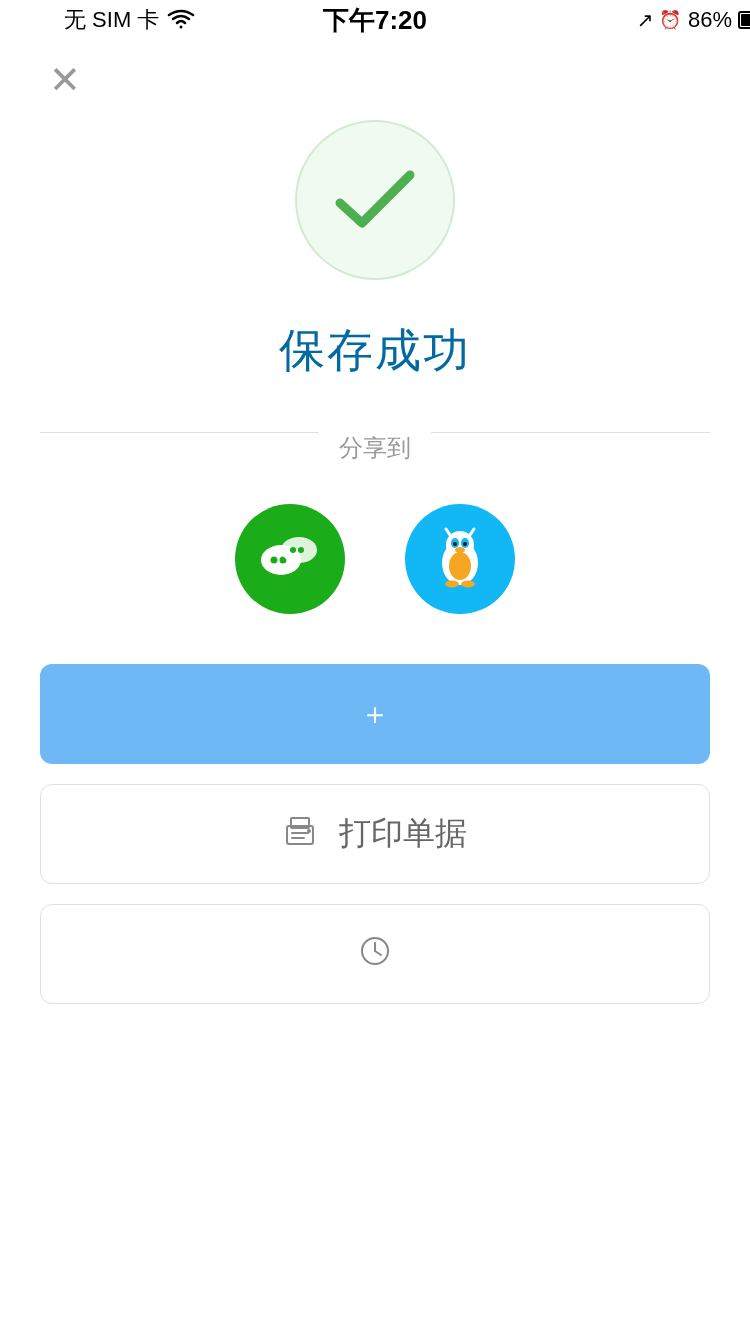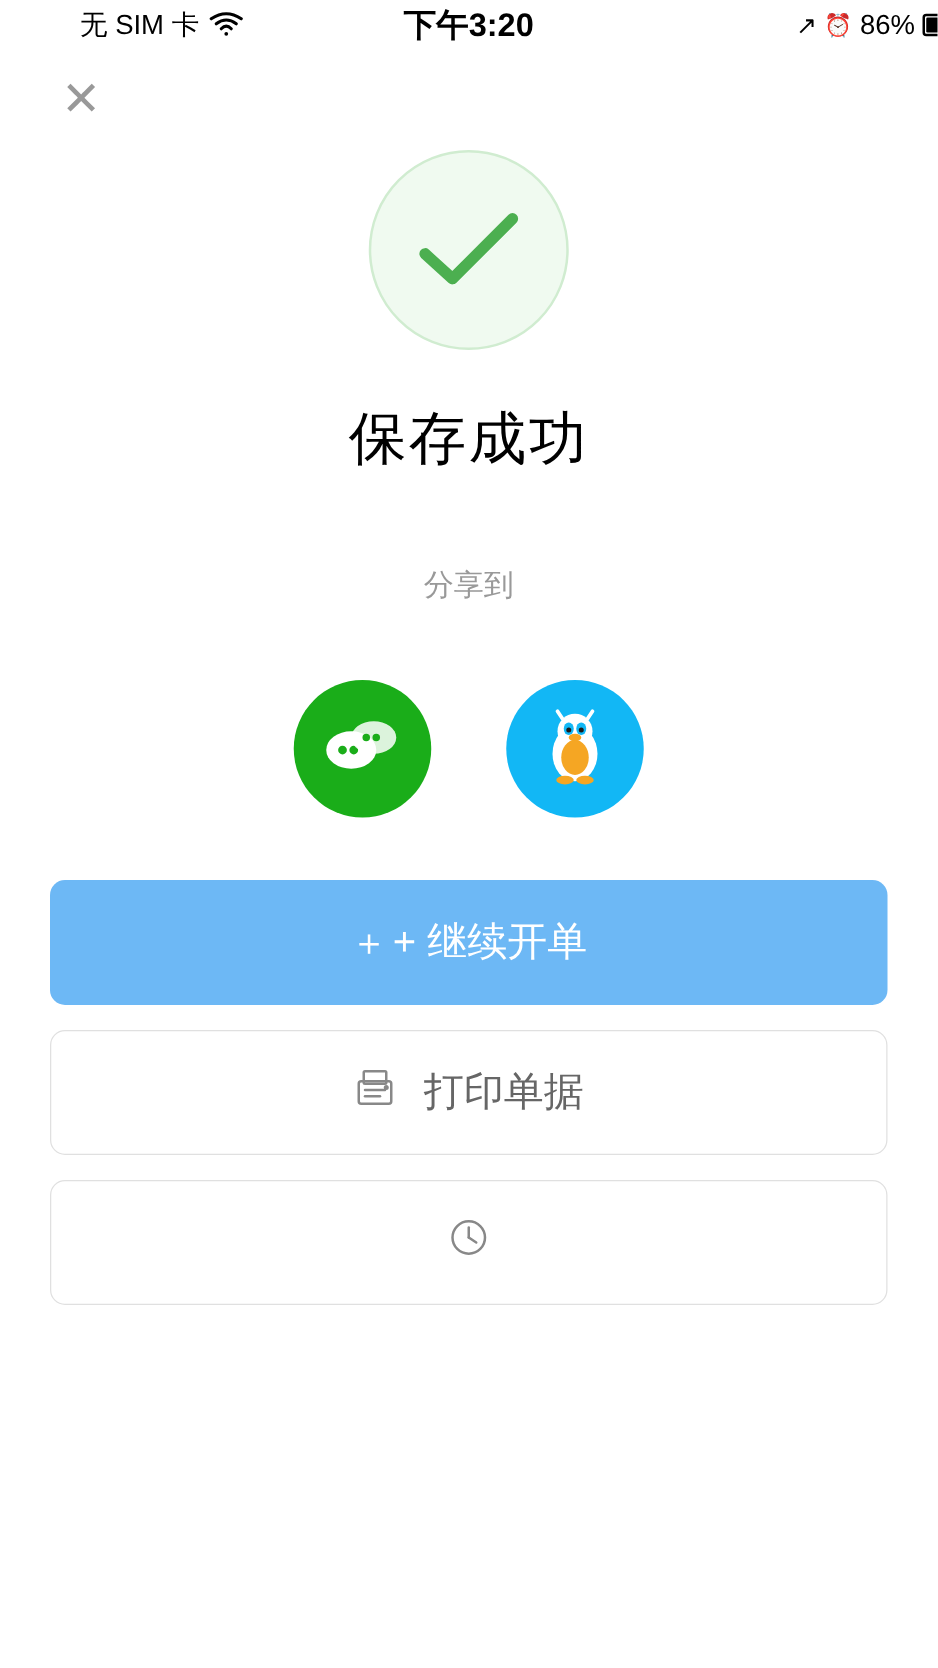--- a/index.html
+++ b/index.html
@@ -122,39 +122,37 @@
       border: 2px solid #d0ecd0;
       display: flex;
       align-items: center;
       justify-content: center;
       margin-bottom: 40px;
     }
 
     
     .success-title {
       font-size: 46px;
-      color: #000000;
+      color: #0369a1;
       font-weight: 500;
       margin-bottom: 50px;
       letter-spacing: 2px;
     }
 
     
     .share-section {
       width: 100%;
       padding: 0 40px;
       margin-bottom: 50px;
     }
 
     .share-divider {
       display: flex;
-      align-items: center;
       gap: 20px;
       margin-bottom: 40px;
-      flex-direction: column;
     }
 
     .divider-line {
       flex: 1;
       height: 1px;
       background: #e0e0e0;
     }
 
     .share-label {
       font-size: 24px;
@@ -253,21 +251,21 @@
 <div class="status-bar">
   <div class="status-left">
     <span>无 SIM 卡</span>
     <svg width="28" height="22" viewBox="0 0 28 22">
       <path d="M14 18 L14 18" stroke="#000" stroke-width="3" stroke-linecap="round"></path>
       <path d="M10 14 Q14 10 18 14" stroke="#000" stroke-width="2.5" fill="none" stroke-linecap="round"></path>
       <path d="M6 10 Q14 4 22 10" stroke="#000" stroke-width="2.5" fill="none" stroke-linecap="round"></path>
       <path d="M2 6 Q14 -2 26 6" stroke="#000" stroke-width="2.5" fill="none" stroke-linecap="round"></path>
     </svg>
   </div>
-  <div class="status-center">下午3:20</div>
+  <div class="status-center">下午7:20</div>
   <div class="status-right">
     <span style="font-size:20px;">↗</span>
     <span style="font-size:18px;">⏰</span>
     <span>86%</span>
     <div class="battery-icon">
       <div class="battery-fill"></div>
     </div>
   </div>
 </div>
 
@@ -330,21 +328,20 @@
           <line x1="42" y1="8" x2="46" y2="2" stroke="white" stroke-width="3" stroke-linecap="round"></line>
         </svg>
       </div>
     </div>
   </div>
 
   <div class="buttons-section">
 
     <button class="btn-primary">
       <span class="btn-icon">＋</span>
-      <span style="margin-left:-10px;">+ 继续开单</span>
     </button>
 
     <button class="btn-secondary">
       <span class="btn-icon">
         <svg width="34" height="30" viewBox="0 0 34 30">
           <rect x="4" y="10" width="26" height="18" rx="2" fill="none" stroke="#888" stroke-width="2"></rect>
           <rect x="8" y="16" width="18" height="2" rx="1" fill="#888"></rect>
           <rect x="8" y="21" width="14" height="2" rx="1" fill="#888"></rect>
           <rect x="8" y="2" width="18" height="10" rx="1" fill="none" stroke="#888" stroke-width="2"></rect>
           <circle cx="26" cy="15" r="2" fill="#888"></circle>

